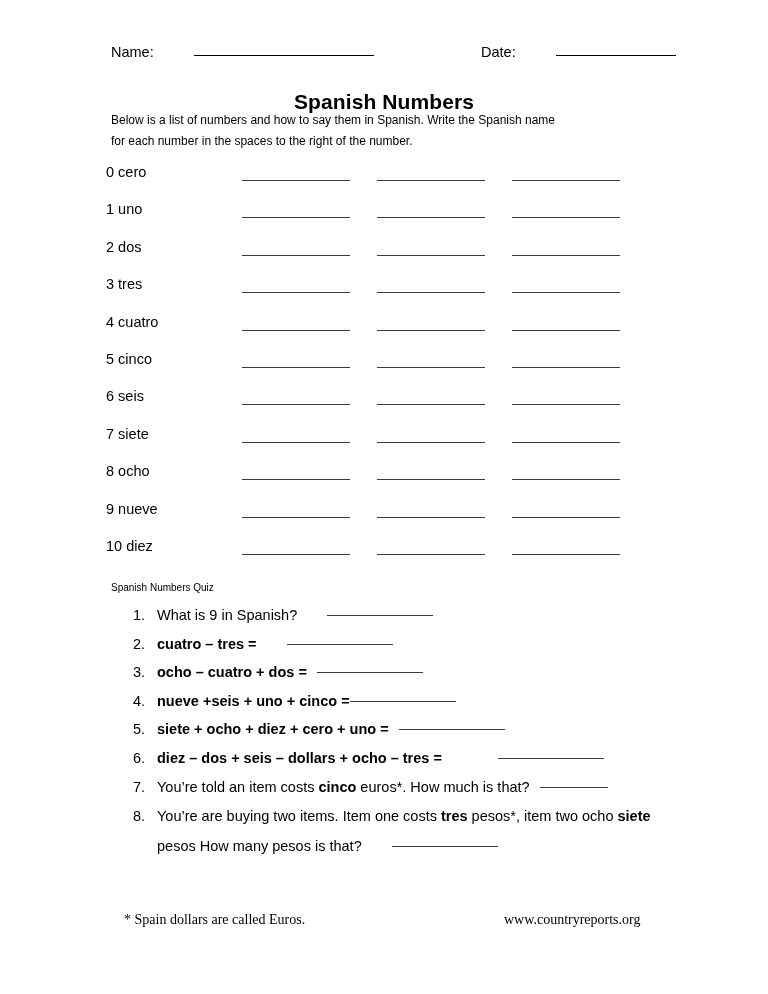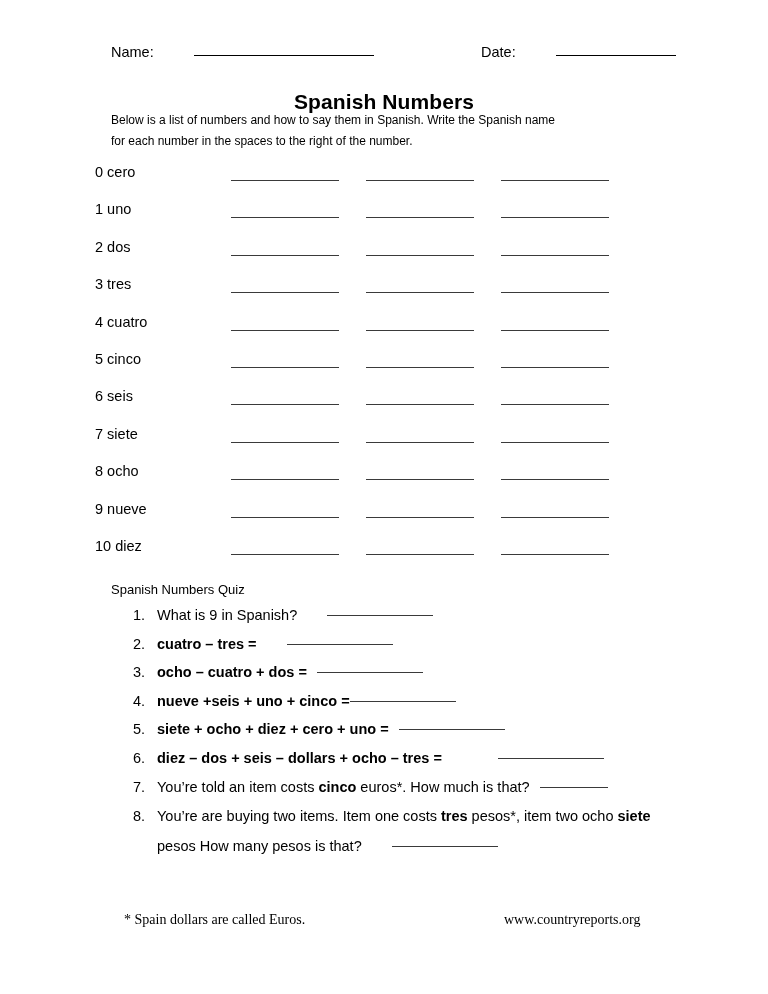--- a/index.html
+++ b/index.html
@@ -71,21 +71,21 @@
     left: 111px;
     top: 110px;
     width: 452px;
     font-size: 12px;
     line-height: 21px;
   }
 
   
   .numbers {
     position: absolute;
-    left: 95px;
+    left: 106px;
     top: 164px;
     width: 540px;
   }
   .num-row {
     position: relative;
     height: 37.4px;
   }
   .num-label {
     position: absolute;
     left: 0;
@@ -102,21 +102,21 @@
   }
   .bc1 { left: 136px; }
   .bc2 { left: 271px; }
   .bc3 { left: 406px; }
 
   
   .quiz-heading {
     position: absolute;
     left: 111px;
     top: 582px;
-    font-size: 13px;
+    font-size: 10px;
   }
   .quiz-list {
     position: absolute;
     left: 111px;
     top: 601px;
     width: 560px;
   }
   .quiz-item {
     position: relative;
     min-height: 28.6px;

